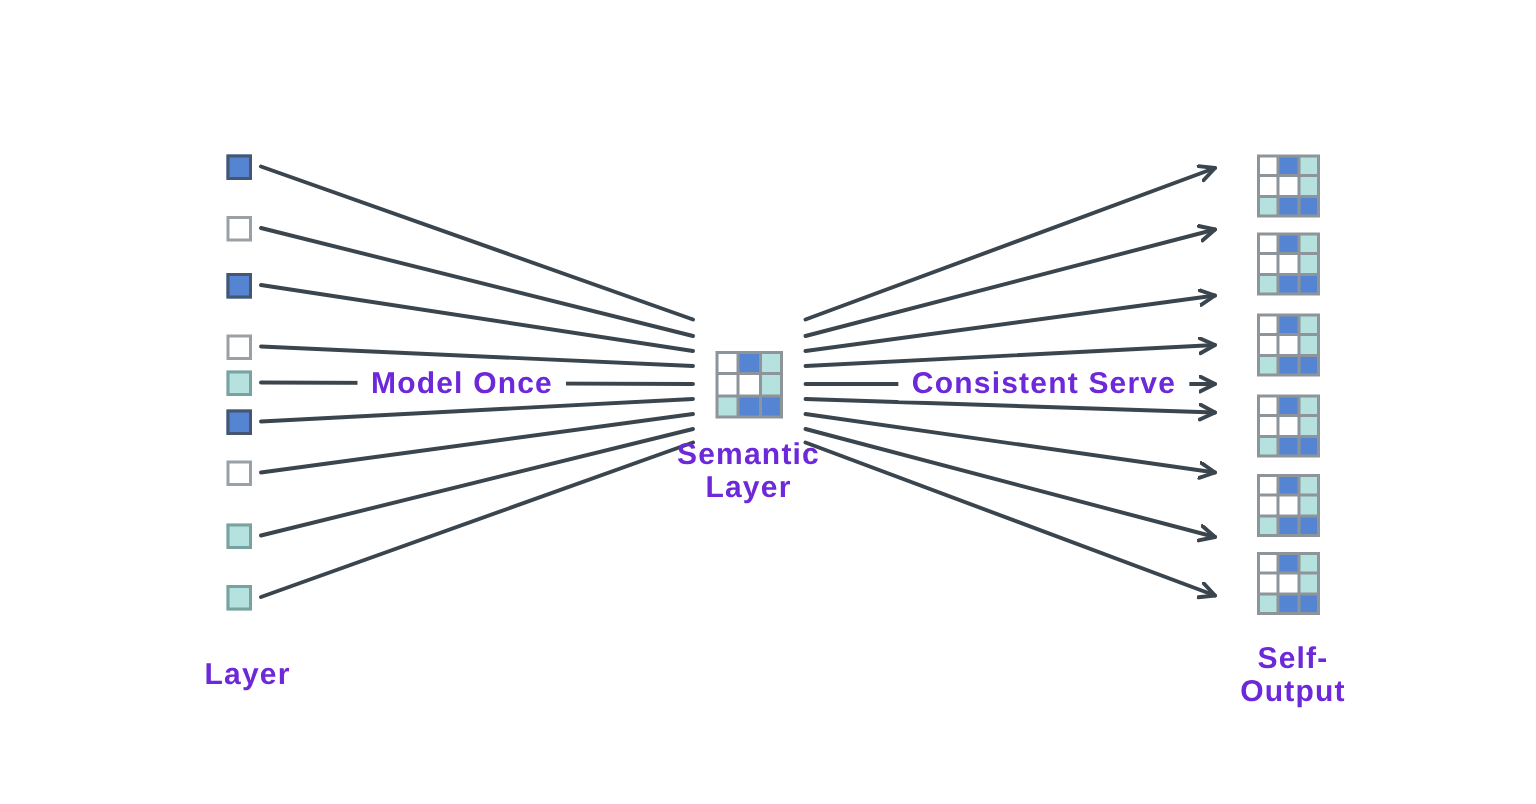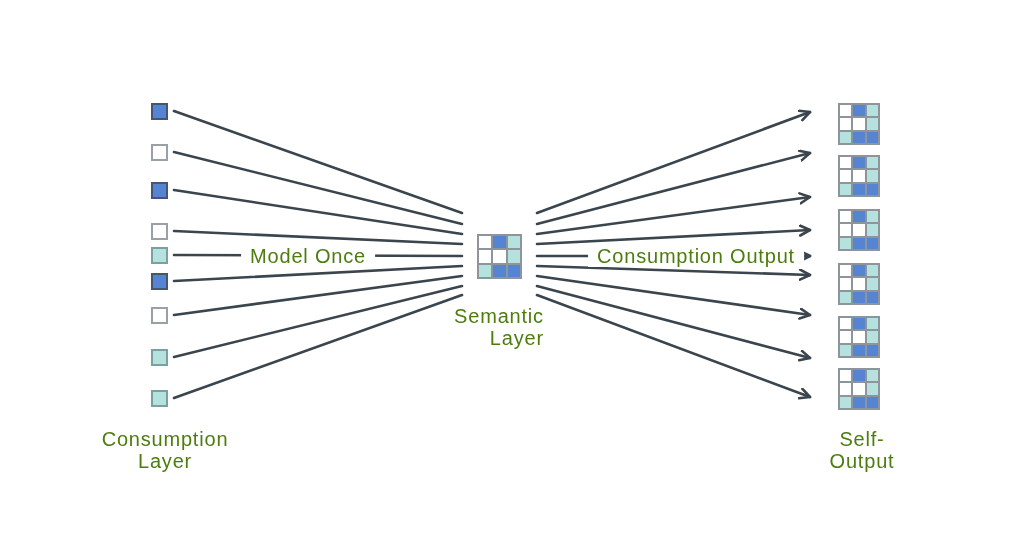--- a/index.html
+++ b/index.html
@@ -35,27 +35,28 @@
     box-sizing: border-box;
     gap: 2px;
     padding: 2px;
   }
   .mini-grid .cell {
     width: 100%;
     height: 100%;
   }
   .label {
     position: absolute;
-    color: #4d7c0f;
+    color: #6d28d9;
     font-size: 20px;
     letter-spacing: 0.8px;
     line-height: 22px;
     text-align: center;
     white-space: nowrap;
     transform: translate(-50%, -50%);
+    font-weight: bold;
   }
   .label.on-line {
     background: #ffffff;
     padding: 0 9px;
   }
   .label .line2 { display: block; }
 </style>
 </head>
 <body>
 
@@ -182,30 +183,29 @@
         <div class="cell" style="background: rgb(85, 133, 210);"></div>
         <div class="cell" style="background: rgb(85, 133, 210);"></div>
       </div>
     </div>
 
   <div class="label on-line" style="left:308px; top:256px;">
     <span>Model Once</span>
   </div>
 
   <div class="label on-line" style="left:696px; top:256px;">
-    <span>Consumption Output</span>
-  </div>
-
-  <div class="label" style="left:499px; top:327px;text-align:right;">
+    <span>Consistent Serve</span>
+  </div>
+
+  <div class="label" style="left:499px; top:314px;">
     <span>Semantic</span>
     <span class="line2">Layer</span>
   </div>
 
   <div class="label" style="left:165px; top:450px;">
-    <span>Consumption</span>
     <span class="line2">Layer</span>
   </div>
 
   <div class="label" style="left:862px; top:450px;">
     <span>Self-</span>
     <span class="line2">Output</span>
   </div>
 
 </div>
 

